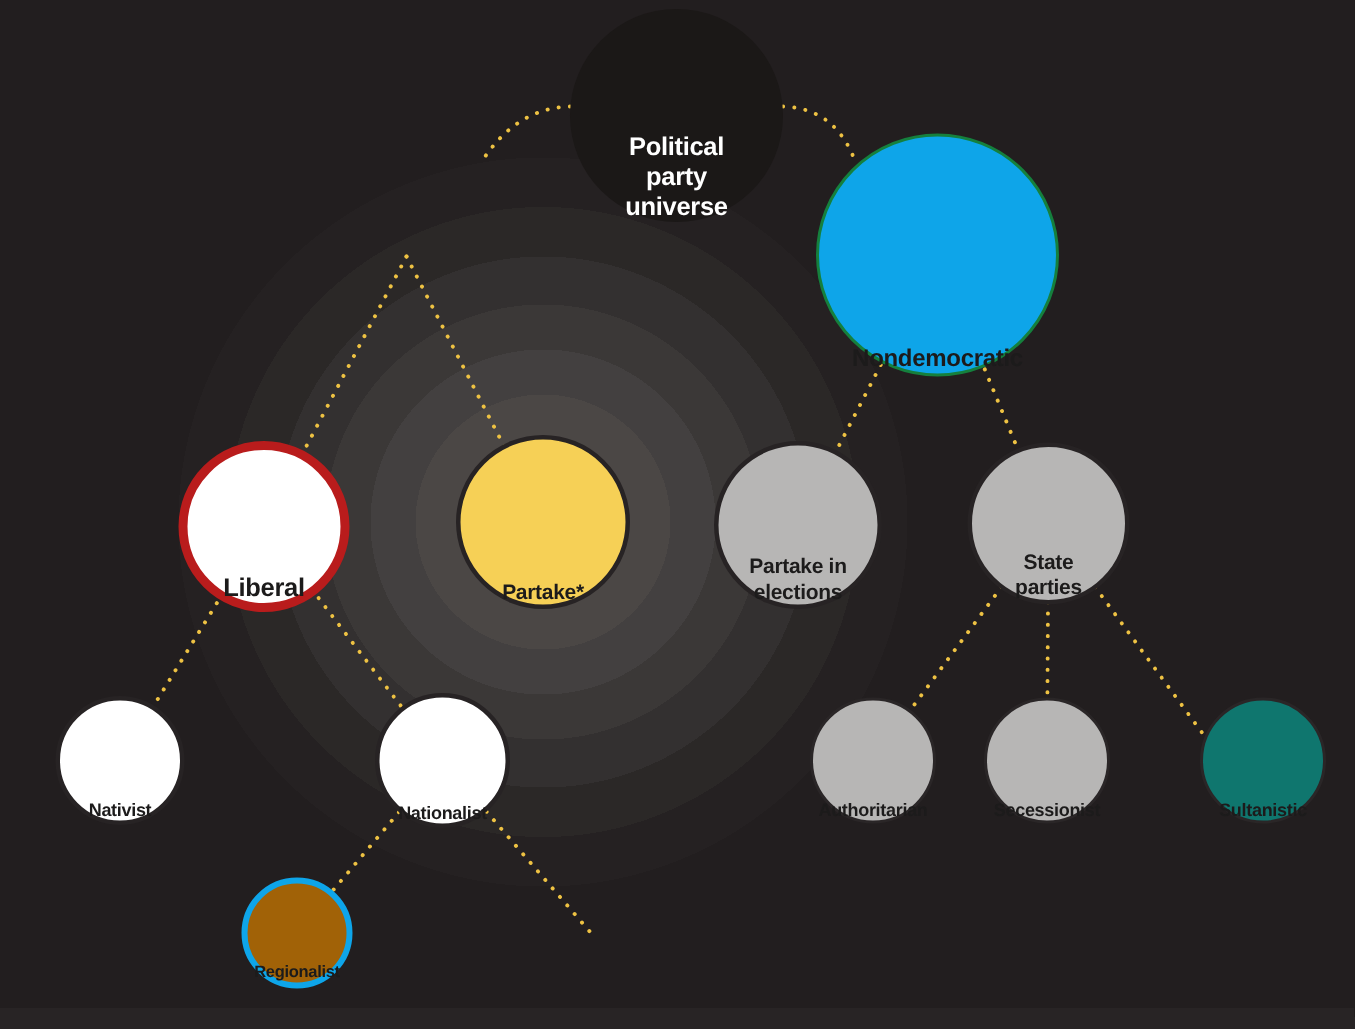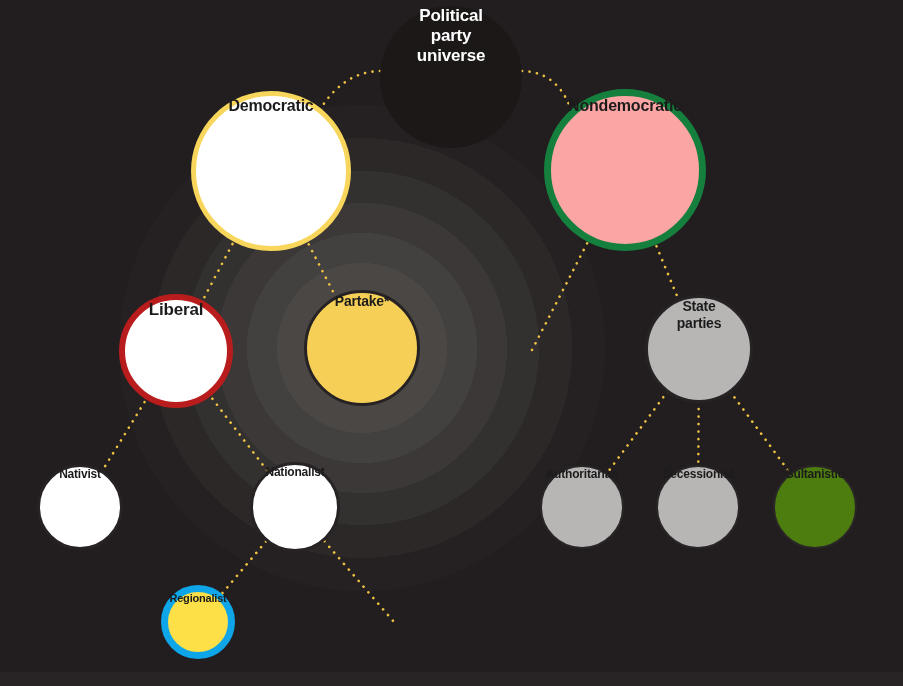--- a/index.html
+++ b/index.html
@@ -31,45 +31,45 @@
     fill:none;
     stroke:#eec243;
     stroke-width:2.6;
     stroke-linecap:round;
     stroke-dasharray:0.1 7.4;
   }
   .node{
     position:absolute;
     border-radius:50%;
     box-sizing:border-box;
-    display:flex;align-items:flex-start;justify-content:center;
+    display:flex;align-items:flex-end;justify-content:center;
     text-align:center;
     font-weight:bold;
     color:#1c1b1b;
     letter-spacing:-0.2px;
     line-height:1.2;
   }
   .node span{display:block;}
   .n-root{left:380px;top:6px;width:142px;height:142px;background:#1b1817;color:#ffffff;font-size:17px;line-height:1.18;}
   .n-root span{width:88px;}
   .n-democratic{left:191px;top:91px;width:160px;height:160px;background:#ffffff;border:5px solid #f8d65c;font-size:16px;}
-  .n-nondemocratic{left:544px;top:89px;width:162px;height:162px;background:#fca5a5;border:7px solid #15803d;font-size:16px;}
+  .n-nondemocratic{left:544px;top:89px;width:162px;height:162px;background:#0ea5e9;border:2px solid #15803d;font-size:16px;}
   .n-liberal{left:119px;top:294px;width:114px;height:114px;background:#ffffff;border:6px solid #b91c1c;font-size:17px;}
   .n-populist{left:304px;top:290px;width:116px;height:116px;background:#f6d056;border:3px solid #272324;font-size:14px;}
   .n-partake{left:476px;top:294px;width:112px;height:112px;background:#b7b6b5;border:3px solid #272324;font-size:14px;}
   .n-partake span{width:90px;}
   .n-state{left:645px;top:295px;width:108px;height:108px;background:#b7b6b5;border:3px solid #272324;font-size:14px;}
   .n-state span{width:62px;}
   .n-nativist{left:37px;top:464px;width:86px;height:86px;background:#ffffff;border:3px solid #272324;font-size:12px;}
   .n-nationalist{left:250px;top:462px;width:90px;height:90px;background:#ffffff;border:3px solid #272324;font-size:12px;}
-  .n-regionalist{left:161px;top:585px;width:74px;height:74px;background:#fde047;border:7px solid #0ea5e9;font-size:11px;}
+  .n-regionalist{left:161px;top:585px;width:74px;height:74px;background:#a16207;border:4px solid #0ea5e9;font-size:11px;}
   .n-secessionist{left:357px;top:585px;width:74px;height:74px;background:#ffffff;border:2px solid #272324;font-size:11px;}
   .n-authoritarian{left:540px;top:465px;width:84px;height:84px;background:#b7b6b5;border:2px solid #2a2627;font-size:12px;}
   .n-totalitarian{left:656px;top:465px;width:84px;height:84px;background:#b7b6b5;border:2px solid #2a2627;font-size:12px;}
-  .n-sultanistic{left:773px;top:465px;width:84px;height:84px;background:#4d7c0f;border:2px solid #2a2627;font-size:12px;}
+  .n-sultanistic{left:800px;top:465px;width:84px;height:84px;background:#0f766e;border:2px solid #2a2627;font-size:12px;}
 </style>
 </head>
 <body>
 
 <div class="canvas">
 
   <div class="rings"></div>
 
   <svg class="connectors" viewBox="0 0 903 686" xmlns="http://www.w3.org/2000/svg">
     <path class="dot" d="M 380 71 Q 344 72 321 108"></path>
@@ -84,36 +84,36 @@
     <line class="dot" x1="295" y1="507" x2="394" y2="622"></line>
     <line class="dot" x1="699" y1="349" x2="582" y2="507"></line>
     <line class="dot" x1="699" y1="349" x2="698" y2="507"></line>
     <line class="dot" x1="699" y1="349" x2="815" y2="507"></line>
   </svg>
 
   <div class="node n-root">
     <span>Political party universe</span>
   </div>
 
-  <div class="node n-democratic">
-    <span>Democratic</span>
-  </div>
 
   <div class="node n-nondemocratic">
     <span>Nondemocratic</span>
   </div>
 
   <div class="node n-liberal">
     <span>Liberal</span>
   </div>
 
   <div class="node n-populist">
     <span>Partake*</span>
   </div>
 
+  <div class="node n-partake">
+    <span>Partake in elections</span>
+  </div>
 
   <div class="node n-state">
     <span>State parties</span>
   </div>
 
   <div class="node n-nativist">
     <span>Nativist</span>
   </div>
 
   <div class="node n-nationalist">

